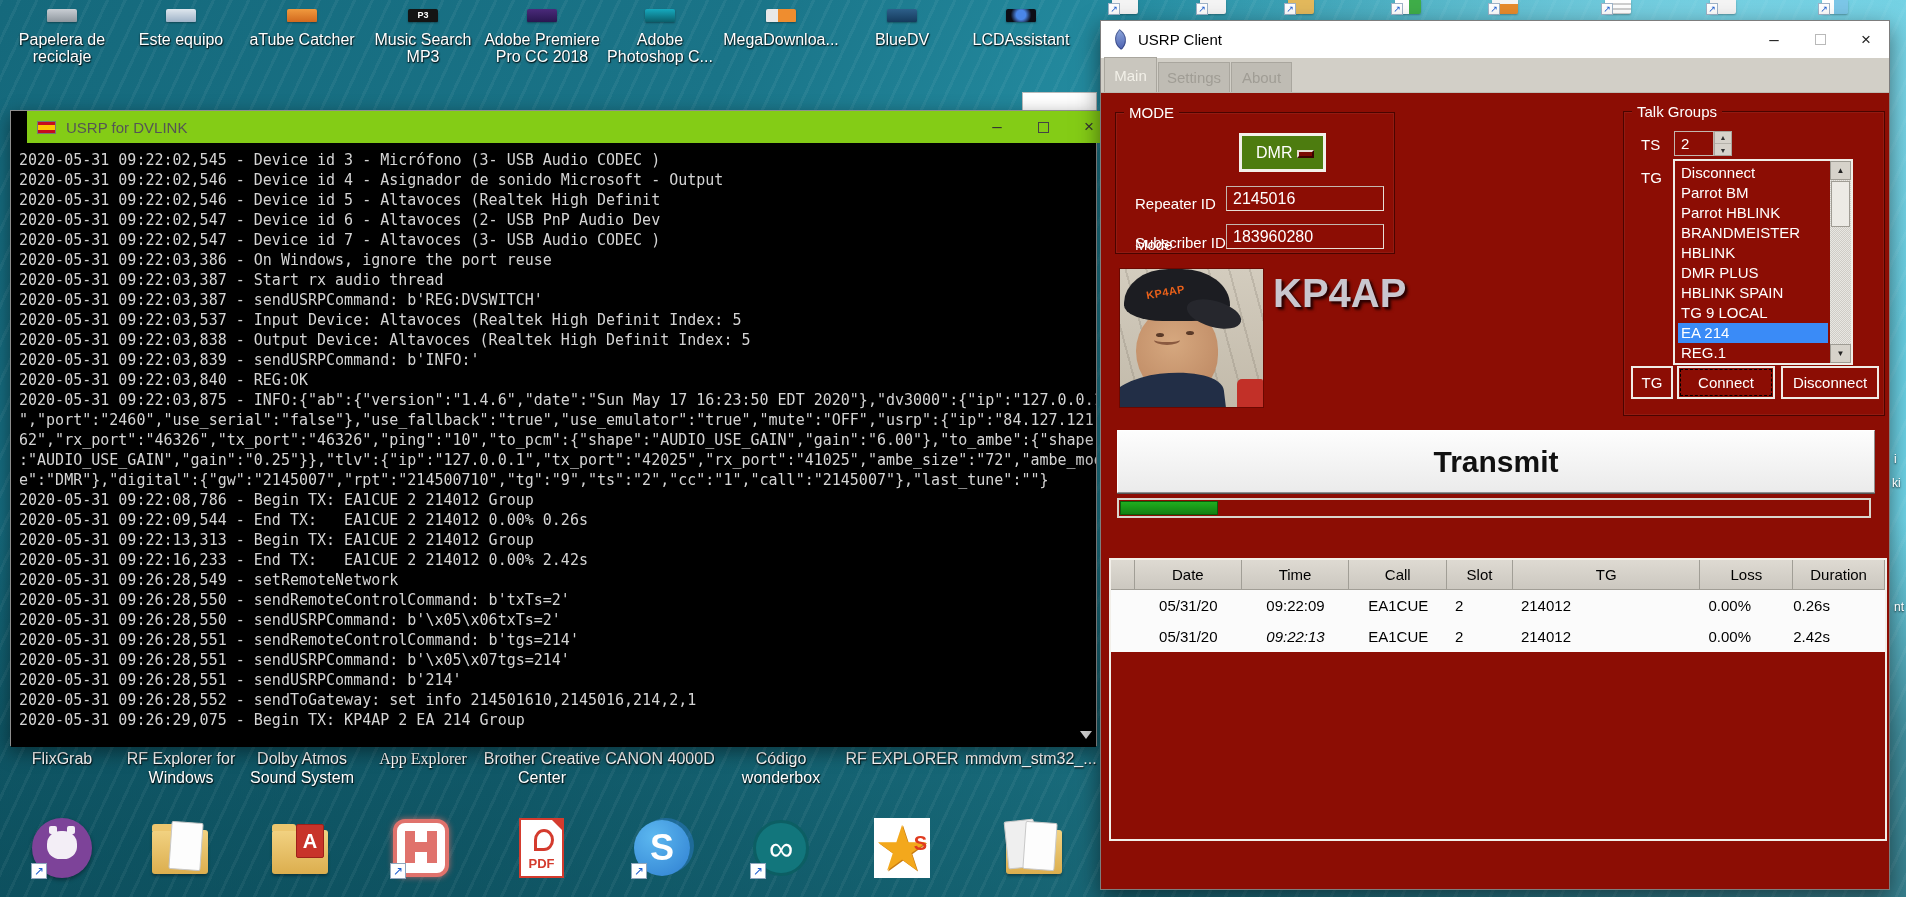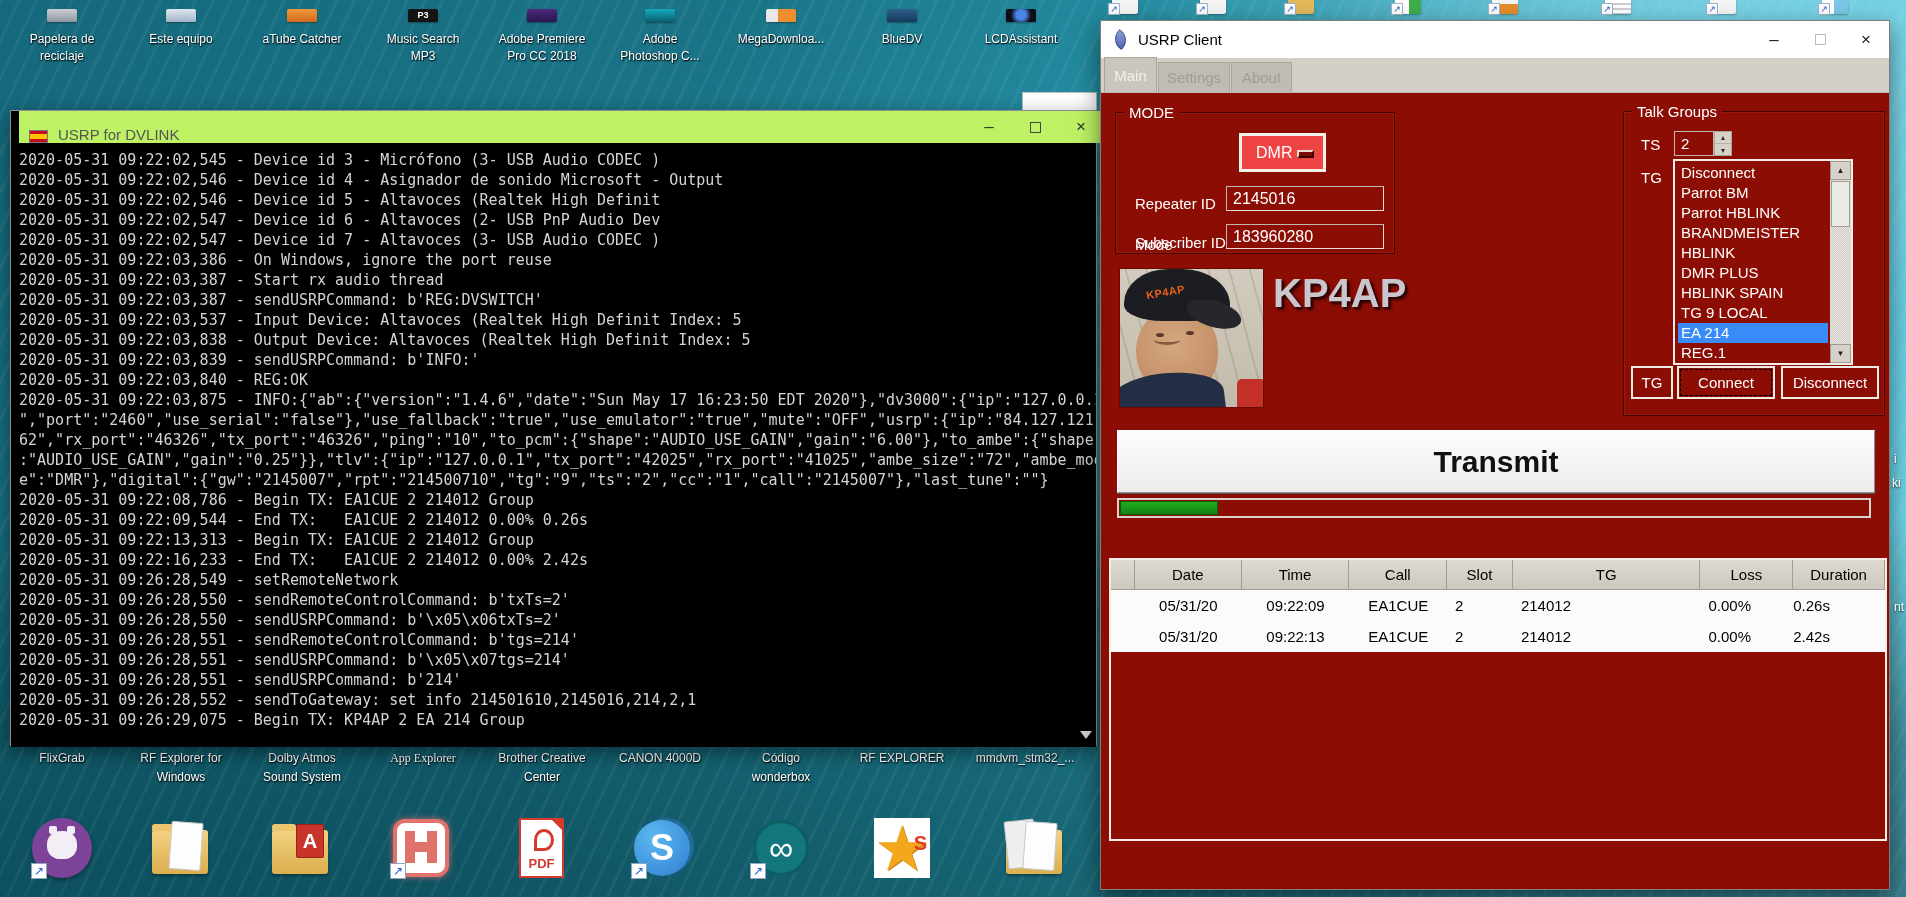--- a/index.html
+++ b/index.html
@@ -9,21 +9,21 @@
     background:
       radial-gradient(900px 480px at 88% 6%, rgba(170,235,248,.55), rgba(170,235,248,0) 62%),
       repeating-linear-gradient(115deg, rgba(255,255,255,.05) 0 3px, rgba(0,0,0,0) 3px 16px),
       linear-gradient(180deg, rgba(0,0,0,0) 58%, rgba(5,56,66,.45) 82%, rgba(5,56,66,.55) 100%),
       linear-gradient(108deg,#15697c 0%,#1a7488 34%,#2793a8 58%,#49b9cf 78%,#72d6e9 96%);
   }
   
   .dicon{position:absolute;width:120px;top:0;text-align:center}
   .sliver{position:relative;margin:9px auto;width:30px;height:13px;border-radius:2px 2px 1px 1px;box-shadow:0 1px 2px rgba(0,0,0,.35)}
   .sliver-glyph{position:absolute;left:0;top:1px;width:100%;text-align:center;font-size:9px;font-weight:bold;color:#fff;line-height:11px}
-  .dlabel{margin-top:2px;font-size:12px;line-height:17px;color:#fff;white-space:pre-line;text-shadow:0 1px 2px rgba(0,0,0,.8),1px 1px 1px rgba(0,0,0,.6)}
+  .dlabel{margin-top:2px;font-size:16px;line-height:17px;color:#fff;white-space:pre-line;text-shadow:0 1px 2px rgba(0,0,0,.8),1px 1px 1px rgba(0,0,0,.6)}
   .bottomrow .dlabel{line-height:19px}
   .partial{position:absolute;top:0;width:26px;height:14px;border-radius:0 0 2px 2px;box-shadow:0 1px 2px rgba(0,0,0,.3)}
   .mini-arrow{position:absolute;left:-4px;bottom:-1px;width:12px;height:12px;background:#fff;border:1px solid #9fb3c8;font-size:9px;line-height:10px;text-align:center;color:#1f5fd0}
   .frag{position:absolute;font-size:12px;color:#fff;text-shadow:0 1px 2px rgba(0,0,0,.8)}
   
   .dock{position:absolute;width:64px;height:64px;top:816px}
   .dk{position:absolute;left:0;top:0;width:64px;height:64px}
   .dk-glyph{position:absolute;left:0;top:0;width:100%;height:100%;display:flex;align-items:center;justify-content:center;font-weight:bold}
   .badge{position:absolute;left:1px;bottom:1px;width:16px;height:16px;background:#fff;border:1px solid #8ea6bd;font-size:12px;line-height:14px;text-align:center;color:#1f5fd0;z-index:3}
   .dk-github{left:2px;top:2px;width:60px;height:60px;background:#7d4399;border-radius:50%;box-shadow:0 2px 4px rgba(0,0,0,.4)}
@@ -43,21 +43,21 @@
   .dk-pdf .dk-glyph{align-items:flex-end;padding-bottom:5px;color:#d43b2e;font-size:13px}
   .dk-skype{left:4px;top:4px;width:56px;height:56px;background:radial-gradient(circle at 35% 30%,#5cb8f0,#2f7fd1);border-radius:50%;box-shadow:4px -2px 0 rgba(47,127,209,.45)}
   .dk-skype .dk-glyph{color:#fff;font-size:36px}
   .dk-arduino{left:4px;top:4px;width:56px;height:56px;background:#12767c;border:3px solid #0c5e63;border-radius:50%}
   .dk-arduino .dk-glyph{color:#fff;font-size:34px;font-weight:normal}
   .dk-star{left:4px;top:2px;width:56px;height:60px;background:#fff}
   .dk-star .dk-glyph{color:#f3a81c;font-size:56px;text-shadow:1px 1px 0 #c77b12}
   .dk-star::after{content:"S";position:absolute;right:3px;top:14px;color:#e03a1f;font-weight:bold;font-size:20px}
   
   .term{position:absolute;left:10px;top:110px;width:1087px;height:636px;background:#000;border:1px solid #8f8f8f;box-shadow:0 6px 18px rgba(0,0,0,.45)}
-  .term-titlebar{position:absolute;left:8px;top:0;width:100%;height:32px;background:#bef264;display:flex;align-items:flex-end}
+  .term-titlebar{position:absolute;left:16px;top:0;width:100%;height:32px;background:#84cc16;display:flex;align-items:center}
   .term-title{font-size:15px;color:#555;margin-left:10px}
   .flag{width:19px;height:13px;margin-left:10px;border:1px solid #777;
     background:linear-gradient(180deg,#c60b1e 0 27%,#ffc400 27% 73%,#c60b1e 73% 100%)}
   .winbtns{position:absolute;right:0;top:0;height:32px;display:flex}
   .wbtn{width:46px;height:32px;display:flex;align-items:center;justify-content:center;font-size:17px;color:#333}
   .wbtn .sq{width:11px;height:11px;border:1px solid #444}
   .usrp .wbtn .sq{border-color:#b9b9b9}
   .term-body{position:absolute;left:0;top:32px;width:100%;height:604px;background:#000;padding:7px 0 0 8px;overflow:hidden}
   .tline{font-family:"DejaVu Sans Mono",monospace;font-size:15px;line-height:20px;color:#d4d4d4;white-space:pre}
   .term-scroll{position:absolute;right:4px;bottom:6px;width:0;height:0;border-left:6px solid transparent;border-right:6px solid transparent;border-top:8px solid #cfcfcf}
@@ -69,21 +69,21 @@
   .feather{width:15px;height:15px;margin-left:12px;background:linear-gradient(135deg,#8fa8dc,#4a5fb0);border-radius:0 85% 12% 85%;transform:rotate(40deg);box-shadow:inset 0 0 0 1px rgba(30,40,90,.5)}
   .usrp .winbtns{height:37px}
   .usrp .wbtn{height:37px;color:#222}
   .tabstrip{position:absolute;left:0;top:37px;width:100%;height:35px;background:#d2cfc7;border-bottom:1px solid #bdbab2}
   .tab{position:absolute;bottom:0;height:30px;display:flex;align-items:center;justify-content:center;font-size:15px;color:#a09d95;background:#bfbcb4;border:1px solid #a9a69e;border-bottom:none}
   .tab.active{height:35px;background:#c9c6be;color:#f2f0e8;z-index:2}
   .groupbox{position:absolute;border:1px solid #4a0400;box-shadow:inset 0 0 0 1px rgba(255,255,255,.06)}
   .grouplabel{position:absolute;top:-9px;left:8px;background:#8c0d04;padding:0 5px;font-size:15px;color:#fff}
   .rlabel{position:absolute;font-size:15px;color:#fff}
   .rfield{position:absolute;background:#8c0d04;border:1px solid #c3b6ae;border-right-color:#e8ded6;border-bottom-color:#e8ded6;color:#fff;font-size:16px;line-height:23px;padding-left:6px}
-  .dmr-btn{position:absolute;left:137px;top:113px;width:87px;height:39px;background:#ef4444;border:3px solid #f3f0ea;display:flex;align-items:center;color:#fff;font-size:16px}
+  .dmr-btn{position:absolute;left:137px;top:113px;width:87px;height:39px;background:#4d7c0f;border:3px solid #f3f0ea;display:flex;align-items:center;color:#fff;font-size:16px}
   .dmr-btn .txt{margin-left:14px}
   .dmr-ind{position:absolute;right:9px;top:14px;width:17px;height:8px;background:#7a0a02;border-top:2px solid #e7ddd4;border-left:2px solid #e7ddd4;border-right:2px solid #3a0300;border-bottom:2px solid #3a0300}
   .photo{position:absolute;left:18px;top:247px;width:145px;height:140px;overflow:hidden;border:1px solid #6b0801;
     background:repeating-linear-gradient(75deg, rgba(100,92,80,.18) 0 2px, rgba(0,0,0,0) 2px 20px),linear-gradient(180deg,#d3ccbe,#c2baaa)}
   .p-face{position:absolute;left:16px;top:38px;width:82px;height:90px;background:radial-gradient(circle at 45% 40%,#d6a87f,#b9835e);border-radius:50% 48% 48% 52%}
   .p-eye{position:absolute;width:8px;height:4px;background:#5a3a28;border-radius:50%}
   .p-mouth{position:absolute;left:34px;top:66px;width:26px;height:10px;border-bottom:3px solid #8a5a40;border-radius:0 0 50% 50%}
   .p-cap{position:absolute;left:4px;top:0;width:106px;height:52px;background:#1c1d22;border-radius:48% 52% 42% 42% / 75% 80% 35% 35%}
   .p-visor{position:absolute;left:66px;top:32px;width:56px;height:26px;background:#26272d;border-radius:50%;transform:rotate(16deg)}
   .p-captext{position:absolute;left:26px;top:17px;color:#e8601a;font-size:11px;font-weight:bold;transform:rotate(-10deg);letter-spacing:.5px}
@@ -416,21 +416,21 @@
             <div class="td a-c" style="width: 108px;">09:22:09</div>
             <div class="td a-c" style="width: 98px;">EA1CUE</div>
             <div class="td a-l" style="width: 66px;">2</div>
             <div class="td a-l" style="width: 188px;">214012</div>
             <div class="td a-l" style="width: 93px;">0.00%</div>
             <div class="td a-r" style="width: 92px;">0.26s</div>
           </div>
           <div class="trow">
             <div class="td a-c" style="width: 24px;"></div>
             <div class="td a-c" style="width: 107px;">05/31/20</div>
-            <div class="td a-c" style="width: 108px;">09:22:13</div>
+            <div class="td a-c" style="width: 108px; font-style: italic;">09:22:13</div>
             <div class="td a-c" style="width: 98px;">EA1CUE</div>
             <div class="td a-l" style="width: 66px;">2</div>
             <div class="td a-l" style="width: 188px;">214012</div>
             <div class="td a-l" style="width: 93px;">0.00%</div>
             <div class="td a-r" style="width: 92px;">2.42s</div>
           </div>
         </div>
     </div>
 
   </div>

